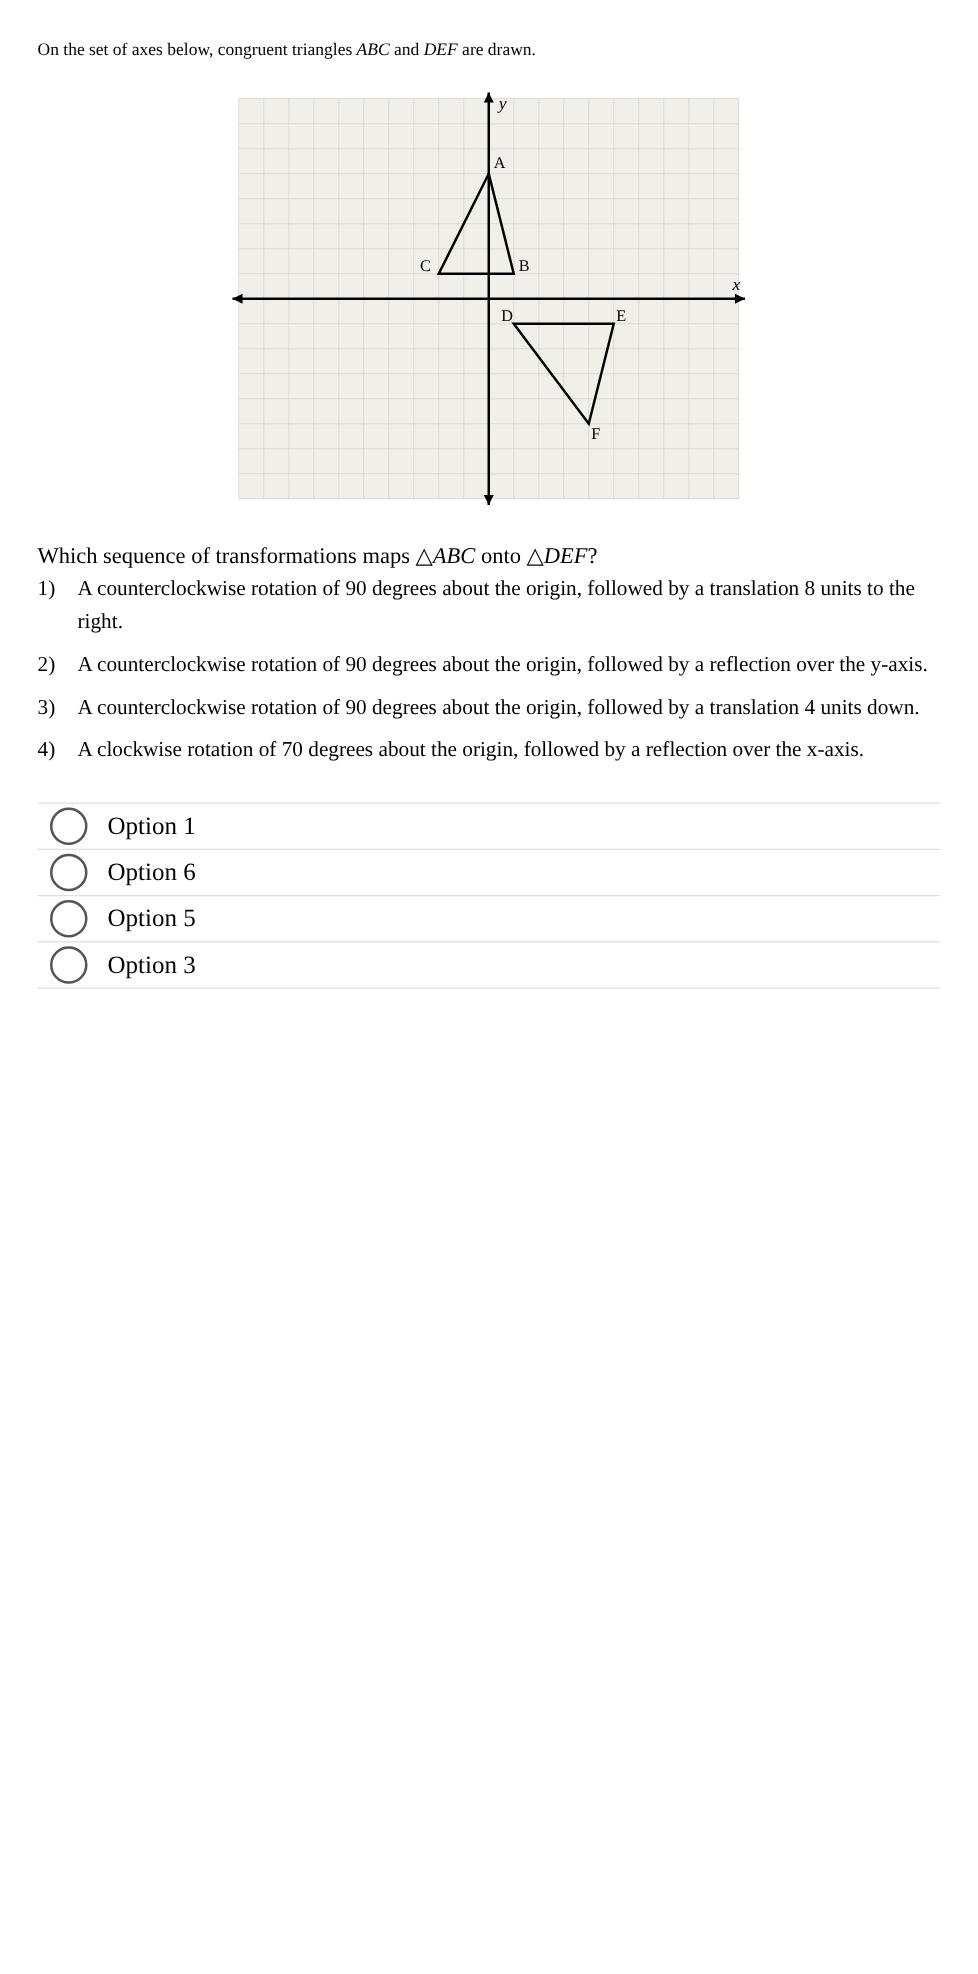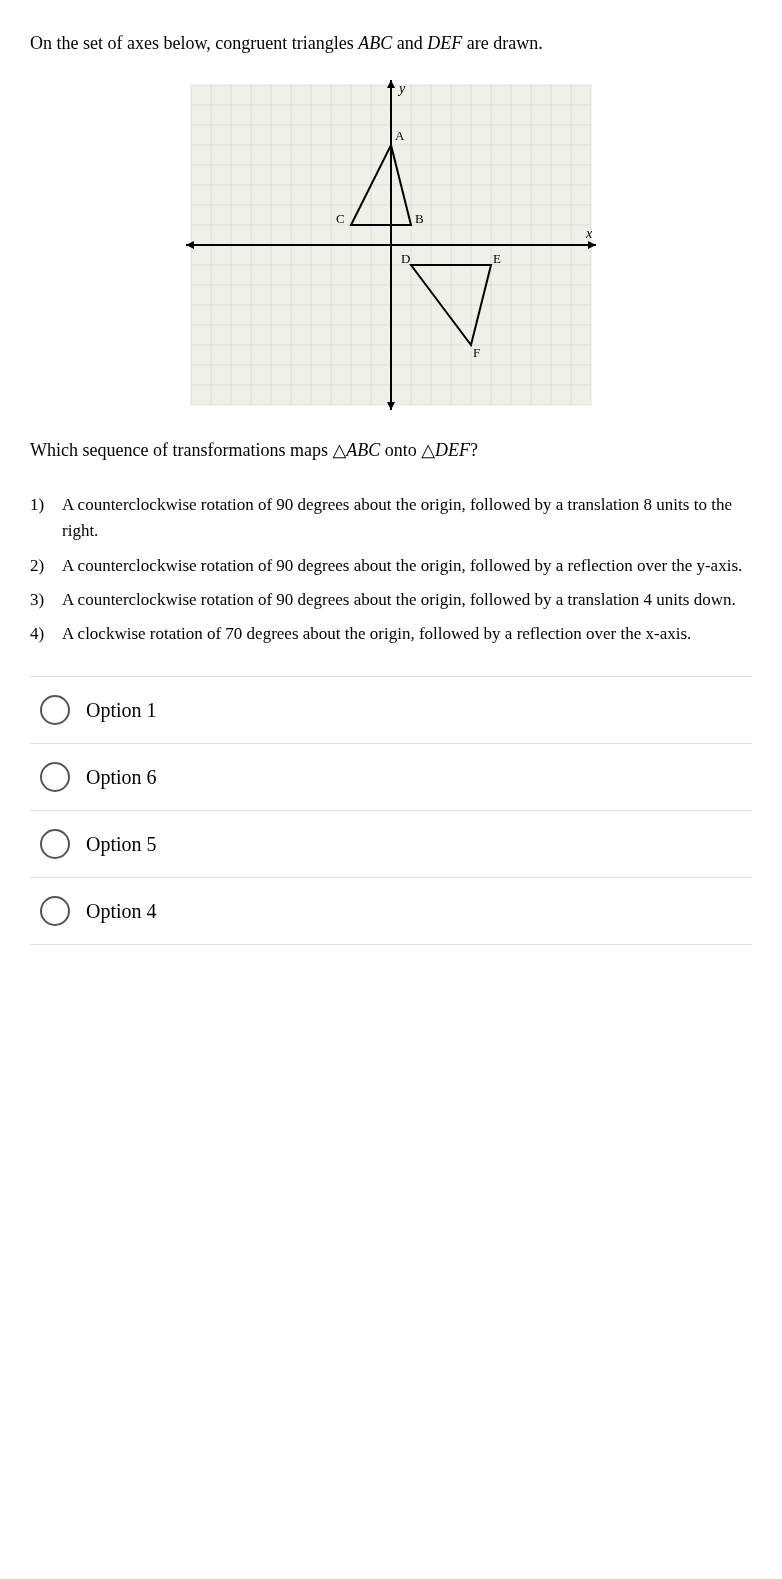--- a/index.html
+++ b/index.html
@@ -8,21 +8,21 @@
       background: #ffffff;
       color: #000000;
       width: 782px;
       min-height: 1579px;
       padding: 30px 30px 30px 30px;
       font-size: 18px;
       line-height: 1.5;
     }
     .question-text {
       margin-bottom: 18px;
-      font-size: 18px;
+      font-size: 14px;
       line-height: 1.5;
     }
     .question-text em {
       font-style: italic;
       font-weight: normal;
     }
     .graph-container {
       display: flex;
       justify-content: center;
       margin-bottom: 22px;
@@ -32,21 +32,21 @@
       width: 420px;
       height: 340px;
     }
     .graph-area svg {
       width: 100%;
       height: 100%;
     }
     .which-question {
       font-size: 18px;
       line-height: 1.5;
-      margin-bottom: 28px;
+      margin-bottom: 0;
     }
     .options-list {
       font-size: 17px;
       line-height: 1.55;
       margin-bottom: 28px;
       padding-left: 0;
       list-style: none;
     }
     .options-list li {
       display: flex;
@@ -59,21 +59,21 @@
     }
     .radio-options {
       display: flex;
       flex-direction: column;
       gap: 0px;
     }
     .radio-item {
       display: flex;
       align-items: center;
       gap: 16px;
-      padding: 18px 10px;
+      padding: 3px 10px;
       cursor: pointer;
       border-bottom: 1px solid #e0e0e0;
       font-size: 20px;
     }
     .radio-item:first-child {
       border-top: 1px solid #e0e0e0;
     }
     .radio-circle {
       width: 30px;
       height: 30px;
@@ -202,15 +202,15 @@
     <div class="radio-item">
       <span class="radio-circle"></span>
       <span class="radio-label">Option 6</span>
     </div>
     <div class="radio-item">
       <span class="radio-circle"></span>
       <span class="radio-label">Option 5</span>
     </div>
     <div class="radio-item">
       <span class="radio-circle"></span>
-      <span class="radio-label">Option 4</span>
+      <span class="radio-label">Option 3</span>
     </div>
   </div>
 
 </body></html>

